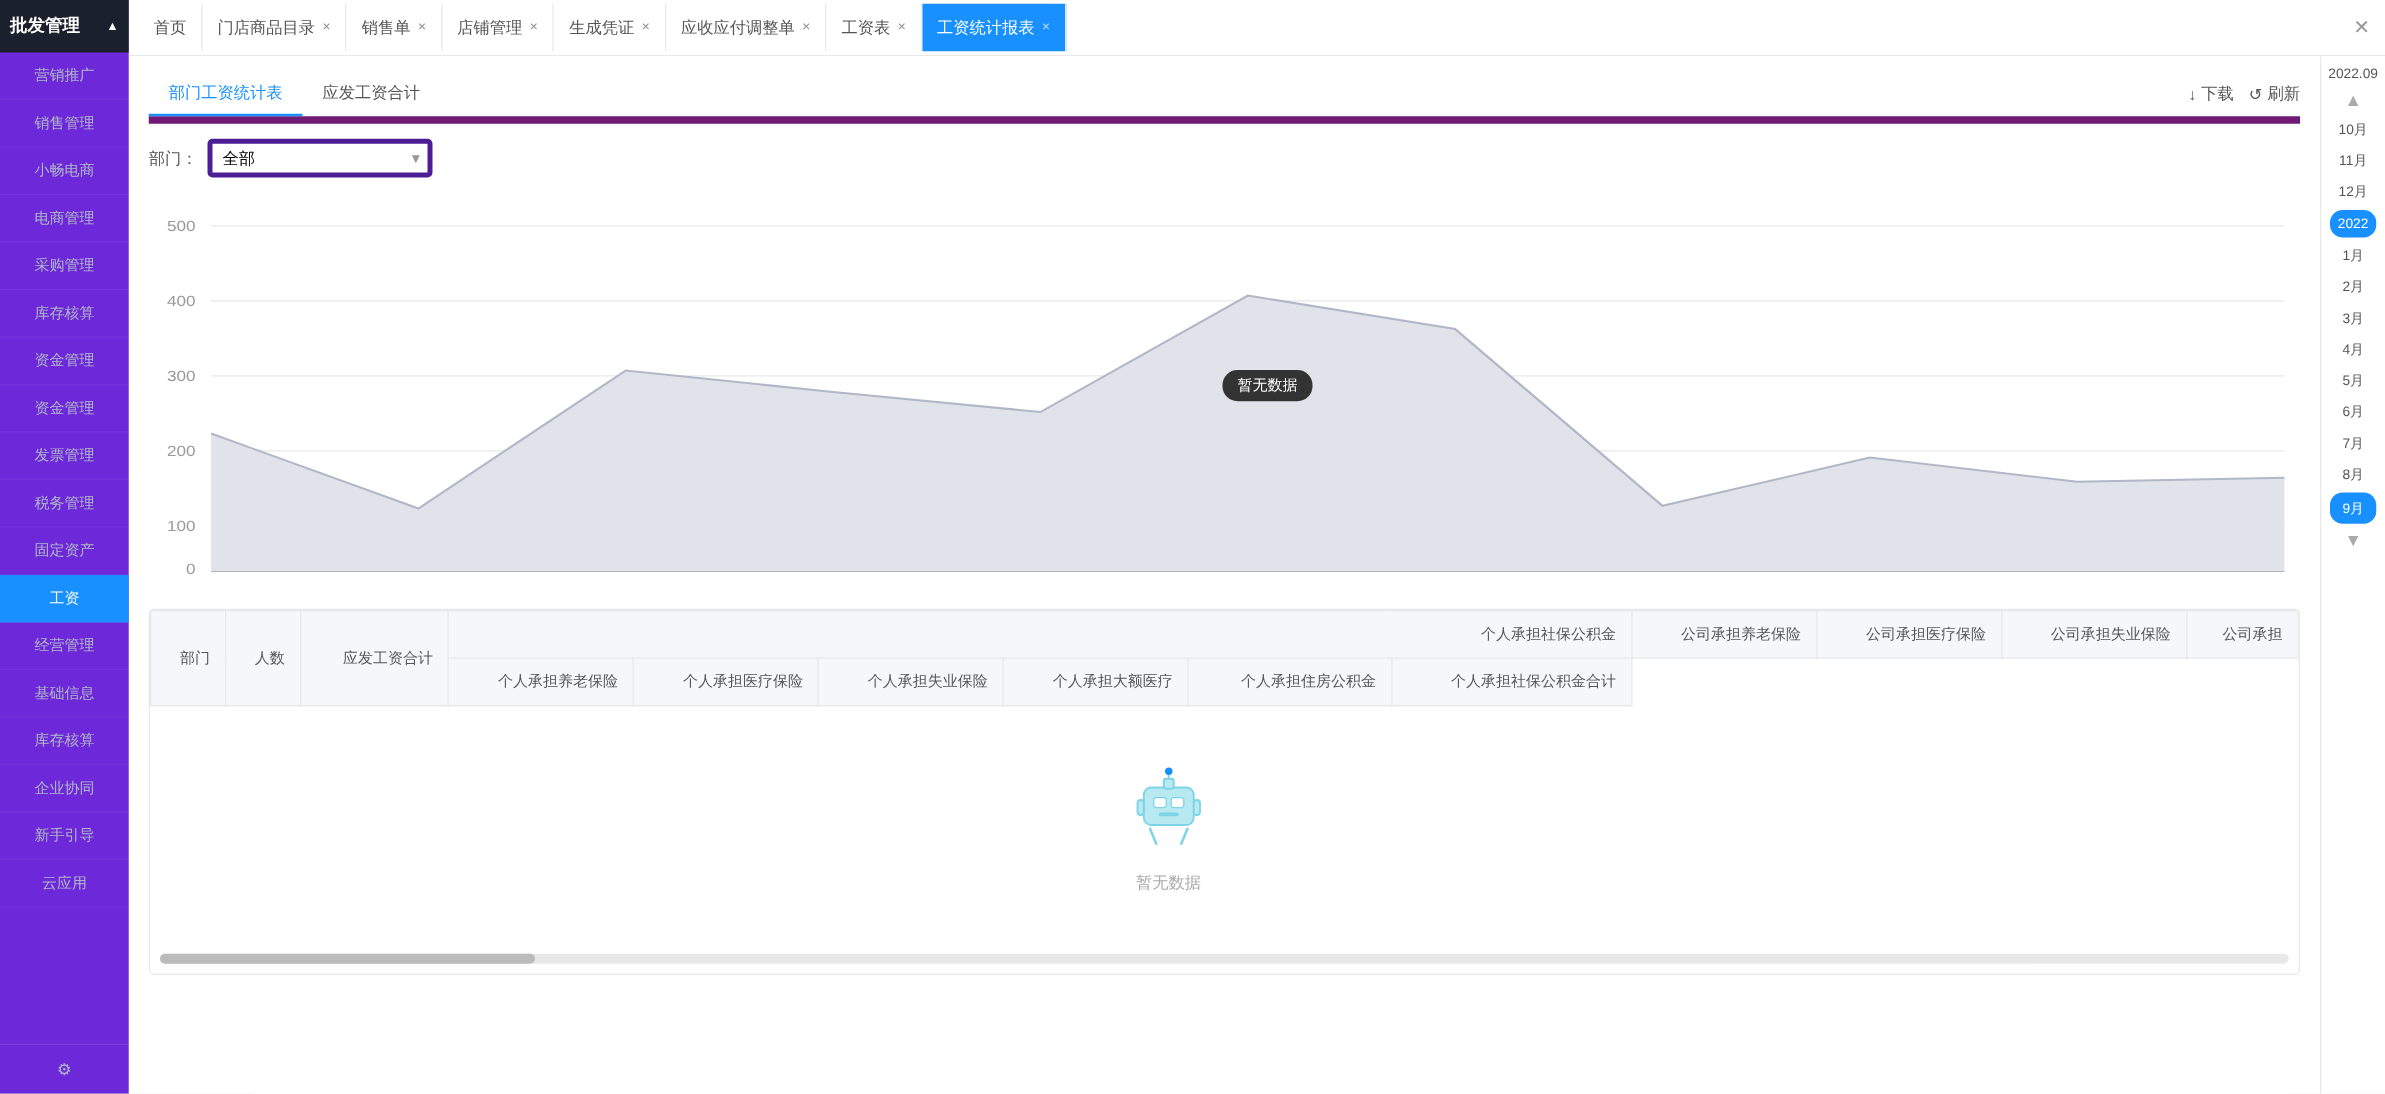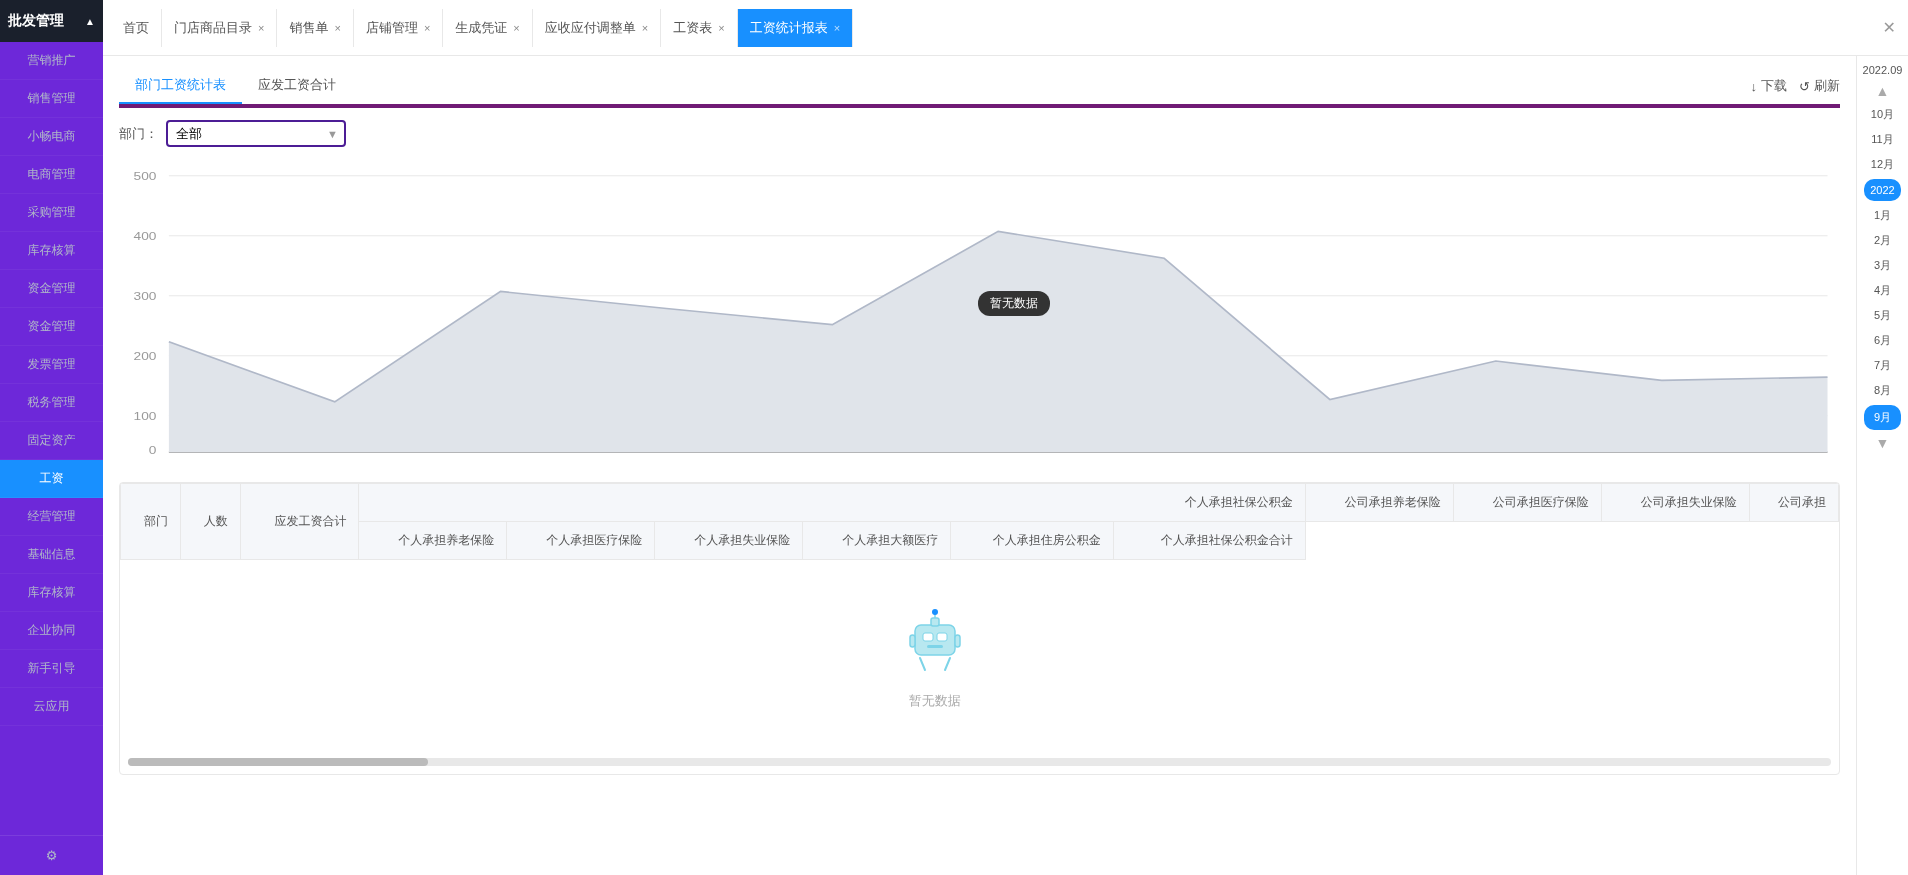--- a/index.html
+++ b/index.html
@@ -52,21 +52,21 @@
       flex-direction: column;
       overflow: hidden;
     }
 
     
     .tab-bar {
       background: #fff;
       display: flex;
       align-items: center;
       border-bottom: 1px solid #e8e8e8;
-      height: 56px;
+      height: 45px;
       padding: 0 8px;
       flex-shrink: 0;
       gap: 23px;
     }
     .tab-item {
       display: flex;
       align-items: center;
       padding: 0 12px;
       height: 38px;
       font-size: 13px;
@@ -134,30 +134,30 @@
     .sub-tab.active {
       color: #1890ff;
       border-bottom: 2px solid #1890ff;
     }
 
     
     .toolbar {
       display: flex;
       align-items: center;
       justify-content: space-between;
-      margin-bottom: 18px;
+      margin-bottom: 28px;
     }
     .toolbar-left {
       display: flex;
       align-items: center;
       gap: 8px;
     }
     .toolbar-label { color: #555; font-size: 13px; }
     .select-box {
-      border: 2px solid #4c1d95;
+      border: 4px solid #4c1d95;
       border-radius: 4px;
       padding: 4px 28px 4px 8px;
       font-size: 13px;
       background: #fff;
       appearance: none;
       position: relative;
       width: 180px;
       cursor: pointer;
     }
     .select-wrapper {
@@ -398,21 +398,21 @@
         </div>
       </div>
     <div class="tab-bar-end">
       <span class="close-btn">✕</span>
     </div>
   </div>
 
   <div class="content">
     <div class="page-content">
 
-      <div style="display:flex; align-items:center; justify-content:space-between; border-bottom:4px solid #701a75; margin-bottom:12px;">
+      <div style="display:flex; align-items:center; justify-content:space-between; border-bottom:6px solid #701a75; margin-bottom:12px;">
         <div class="sub-tabs" style="border-bottom:none; margin-bottom:0;">
           <div class="sub-tab active">部门工资统计表</div>
           <div class="sub-tab">应发工资合计</div>
         </div>
         <div class="toolbar-right">
           <div class="toolbar-btn">
             <span>↓</span>
             <span>下载</span>
           </div>
           <div class="toolbar-btn">

